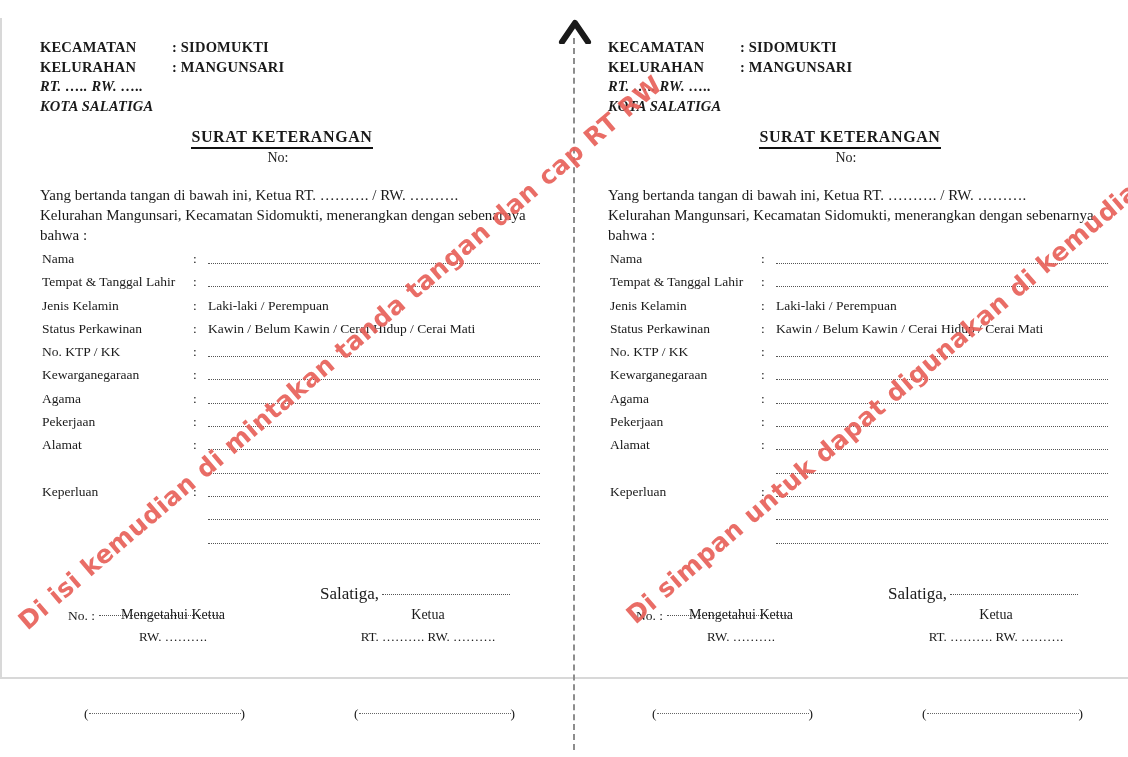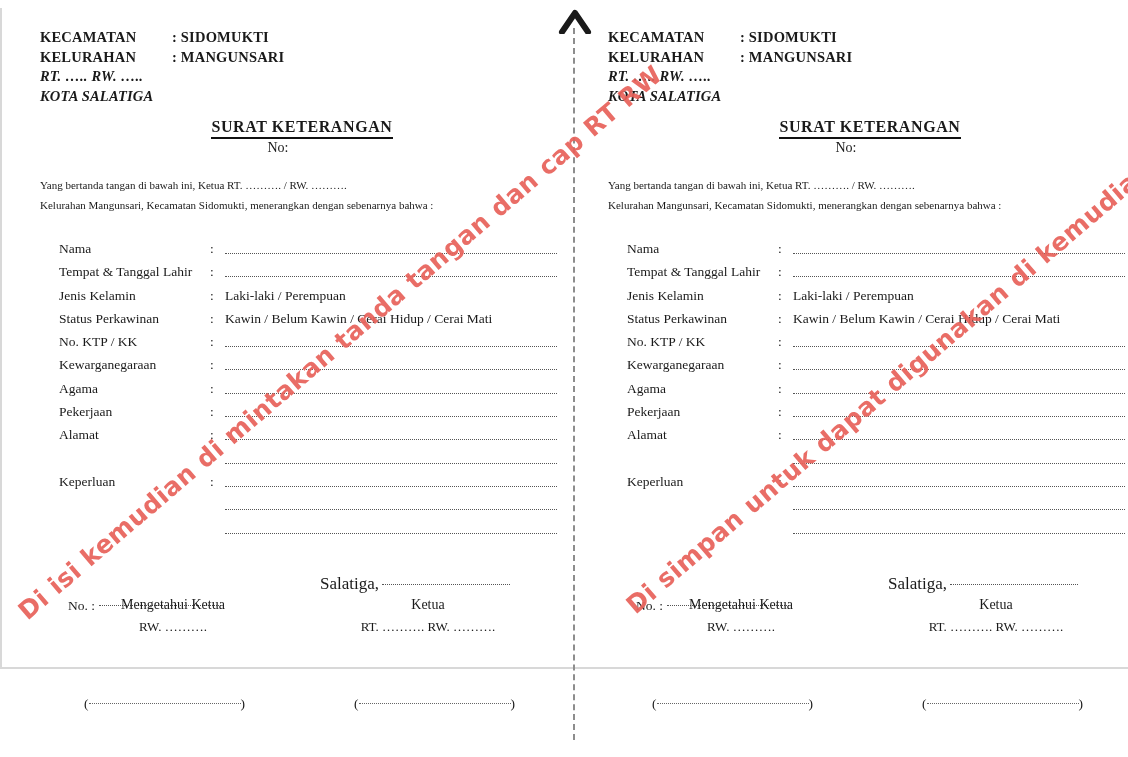--- a/index.html
+++ b/index.html
@@ -11,21 +11,21 @@
     width: 1128px;
     height: 757px;
     position: relative;
     overflow: hidden;
     font-family: "Liberation Serif", "DejaVu Serif", serif;
     color: #1a1a1a;
   }
 
   .page-frame {
     position: absolute;
-    left: 0; top: 8px;
+    left: 0; top: 18px;
     width: 1128px;
     height: 661px;
     box-sizing: border-box;
     border-left: 2px solid #d8d8d8;
     border-bottom: 2px solid #d8d8d8;
     background: #fff;
   }
 
   
   .fold {
@@ -75,21 +75,20 @@
   .hdr-val { display: inline-block; }
   .hdr-rt { display: block; font-style: italic; }
 
   
   .title-wrap {
     position: absolute;
     left: 0;
     top: 110px;
     width: 560px;
     text-align: center;
-    margin-left: 20px;
   }
   .doc-title {
     display: inline-block;
     font-weight: bold;
     font-size: 16px;
     letter-spacing: 0.6px;
     border-bottom: 2px solid #111;
     padding-bottom: 1px;
   }
   .doc-no {
@@ -101,31 +100,30 @@
     font-size: 14px;
   }
   .doc-no span { position: relative; left: -4px; }
 
   
   .intro {
     position: absolute;
     left: 38px;
     top: 167px;
     width: 500px;
-    font-size: 11px;
+    font-size: 15px;
     line-height: 20px;
   }
 
   
   .fields {
     position: absolute;
     left: 38px;
     top: 233px;
     width: 500px;
-    margin-left: 17px;
   }
   .frow {
     position: relative;
     height: 23.3px;
     font-size: 13.5px;
   }
   .flabel {
     position: absolute;
     left: 2px;
     top: 0;

